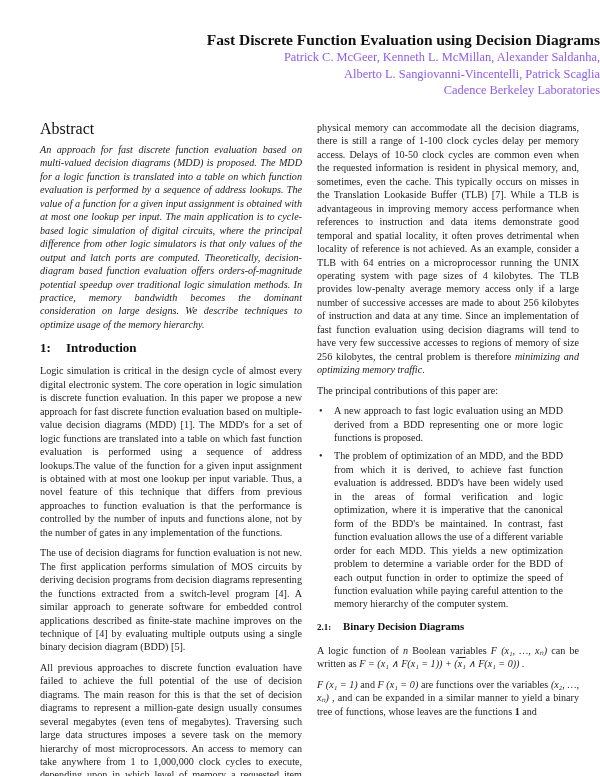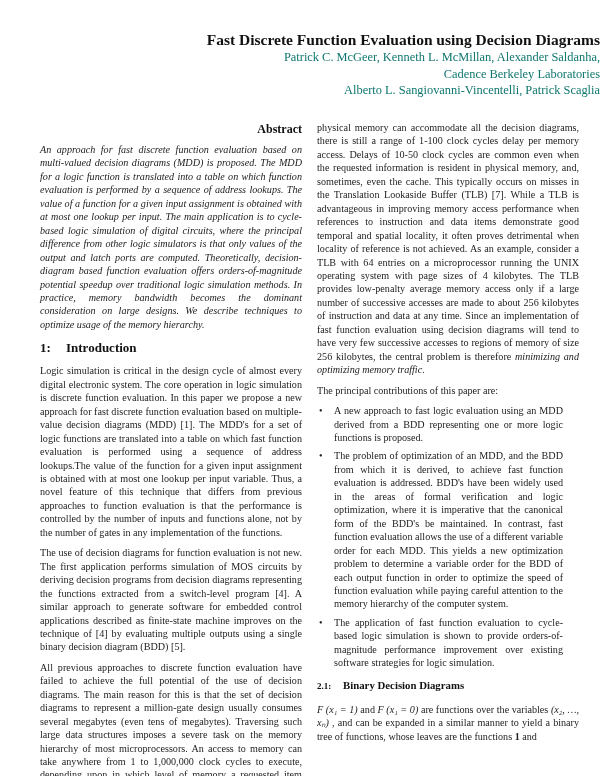--- a/index.html
+++ b/index.html
@@ -1,69 +1,71 @@
 <!DOCTYPE html>
 <html><head>
 <meta charset="utf-8">
 <style>
   html, body { margin: 0; padding: 0; background: #ffffff; }
   body { width: 600px; height: 776px; overflow: hidden; position: relative;
          font-family: "Liberation Serif", serif; color: #1a1a1a; }
   .header { position: absolute; top: 30px; left: 0; width: 600px; text-align: right; }
   .title { font-weight: bold; font-size: 15.5px; line-height: 19px; margin: 0; color: #111; }
-  .authors { font-size: 12.4px; line-height: 16.5px; color: #0f766e; }
+  .authors { font-size: 12.4px; line-height: 16.5px; color: #8b5cf6; }
   .col { position: absolute; top: 122px; width: 262px; font-size: 10.15px; line-height: 13.45px;
          text-align: justify; color: #222; }
   .col.left { left: 40px; }
   .col.right { left: 317px; top: 121px; }
-  .abs-title { text-align: right; font-weight: bold; font-size: 12px; margin: 0 0 7px 0; line-height: 14px; color:#111; }
+  .abs-title { text-align: left; font-weight: normal; font-size: 16px; margin: 0 0 7px 0; line-height: 14px; color:#111; }
   .abstract { font-style: italic; margin: 0; }
   .section { font-weight: bold; font-size: 13px; margin: 10px 0 9px 0; line-height: 14px; color:#111; }
   .section .num { display: inline-block; width: 26px; }
   .subsection { font-weight: bold; font-size: 10.8px; margin: 7px 0 8px 0; line-height: 17px; color:#111; }
   .subsection .num { display: inline-block; width: 26px; font-size: 9px; }
   p { margin: 0 0 7px 0; font-family: Liberation Serif, serif; }
   em { font-style: italic; }
   ul { margin: 0 16px 7px 0; padding: 0; list-style: none; }
   li { position: relative; padding-left: 17px; margin-bottom: 5px; }
   li::before { content: "\2022"; position: absolute; left: 2px; top: 0; }
   .math { font-style: italic; }
   .eqline { margin: 0 0 7px 0; }
   .overbar { text-decoration: overline; }
 </style>
 </head>
 <body>
 
 <div class="header">
   <h1 class="title">Fast Discrete Function Evaluation using Decision Diagrams</h1>
   <div class="authors">Patrick C. McGeer, Kenneth L. McMillan, Alexander Saldanha,</div>
+  <div class="authors">Alberto L. Sangiovanni-Vincentelli, Patrick Scaglia</div>
   <div class="authors">Cadence Berkeley Laboratories</div>
-  <div class="authors">Alberto L. Sangiovanni-Vincentelli, Patrick Scaglia</div>
 </div>
 
 <div class="col left">
   <div class="abs-title">Abstract</div>
   <p class="abstract">An approach for fast discrete function evaluation based on multi-valued decision diagrams (MDD) is proposed. The MDD for a logic function is translated into a table on which function evaluation is performed by a sequence of address lookups. The value of a function for a given input assignment is obtained with at most one lookup per input. The main application is to cycle-based logic simulation of digital circuits, where the principal difference from other logic simulators is that only values of the output and latch ports are computed. Theoretically, decision-diagram based function evaluation offers orders-of-magnitude potential speedup over traditional logic simulation methods. In practice, memory bandwidth becomes the dominant consideration on large designs. We describe techniques to optimize usage of the memory hierarchy.</p>
 
   <div class="section">
     <span class="num">1:</span><span>Introduction</span>
   </div>
   <p>Logic simulation is critical in the design cycle of almost every digital electronic system. The core operation in logic simulation is discrete function evaluation. In this paper we propose a new approach for fast discrete function evaluation based on multiple-value decision diagrams (MDD) [1]. The MDD's for a set of logic functions are translated into a table on which fast function evaluation is performed using a sequence of address lookups.The value of the function for a given input assignment is obtained with at most one lookup per input variable. Thus, a novel feature of this technique that differs from previous approaches to function evaluation is that the performance is controlled by the number of inputs and functions alone, not by the number of gates in any implementation of the functions.</p>
   <p>The use of decision diagrams for function evaluation is not new. The first application performs simulation of MOS circuits by deriving decision programs from decision diagrams representing the functions extracted from a switch-level program [4]. A similar approach to generate software for embedded control applications described as finite-state machine improves on the technique of [4] by evaluating multiple outputs using a single binary decision diagram (BDD) [5].</p>
   <p id="p3">All previous approaches to discrete function evaluation have failed to achieve the full potential of the use of decision diagrams. The main reason for this is that the set of decision diagrams to represent a million-gate design usually consumes several megabytes (even tens of megabytes). Traversing such large data structures imposes a severe task on the memory hierarchy of most microprocessors. An access to memory can take anywhere from 1 to 1,000,000 clock cycles to execute, depending upon in which level of memory a requested item resides [7]. While disk accesses may be neglected when the available</p>
 </div>
 
 <div class="col right">
   <p id="p3cont">physical memory can accommodate all the decision diagrams, there is still a range of 1-100 clock cycles delay per memory access. Delays of 10-50 clock cycles are common even when the requested information is resident in physical memory, and, sometimes, even the cache. This typically occurs on misses in the Translation Lookaside Buffer (TLB) [7]. While a TLB is advantageous in improving memory access performance when references to instruction and data items demonstrate good temporal and spatial locality, it often proves detrimental when locality of reference is not achieved. As an example, consider a TLB with 64 entries on a microprocessor running the UNIX operating system with page sizes of 4 kilobytes. The TLB provides low-penalty average memory access only if a large number of successive accesses are made to about 256 kilobytes of instruction and data at any time. Since an implementation of fast function evaluation using decision diagrams will tend to have very few successive accesses to regions of memory of size 256 kilobytes, the central problem is therefore <em>minimizing and optimizing memory traffic</em>.</p>
   <p>The principal contributions of this paper are:</p>
   <ul>
     <li>A new approach to fast logic evaluation using an MDD derived from a BDD representing one or more logic functions is proposed.</li>
     <li>The problem of optimization of an MDD, and the BDD from which it is derived, to achieve fast function evaluation is addressed. BDD's have been widely used in the areas of formal verification and logic optimization, where it is imperative that the canonical form of the BDD's be maintained. In contrast, fast function evaluation allows the use of a different variable order for each MDD. This yields a new optimization problem to determine a variable order for the BDD of each output function in order to optimize the speed of function evaluation while paying careful attention to the memory hierarchy of the computer system.</li>
-    <li>The application of fast function evaluation to cycle-based logic simulation is shown to provide orders-of-magnitude performance improvement over existing software strategies for logic simulation.</li>
   </ul>
 
   <div class="subsection">
     <span class="num">2.1:</span><span>Binary Decision Diagrams</span>
   </div>
+  <p class="eqline">
+    <span>A logic function of </span><span class="math">n</span><span> Boolean variables </span><span class="math">F (x₁, …, xₙ)</span><span> can be written as </span><span class="math">F = (x₁ ∧ F(x₁ = 1)) + (</span><span class="math overbar">x₁</span><span class="math"> ∧ F(x₁ = 0)) .</span>
+  </p>
   <p>
     <span class="math">F (x₁ = 1)</span><span> and </span><span class="math">F (x₁ = 0)</span><span> are functions over the variables </span><span class="math">(x₂, …, xₙ)</span><span> , and can be expanded in a similar manner to yield a binary tree of functions, whose leaves are the functions </span><b>1</b><span> and</span>
   </p>
 </div>
 
 </body></html>

